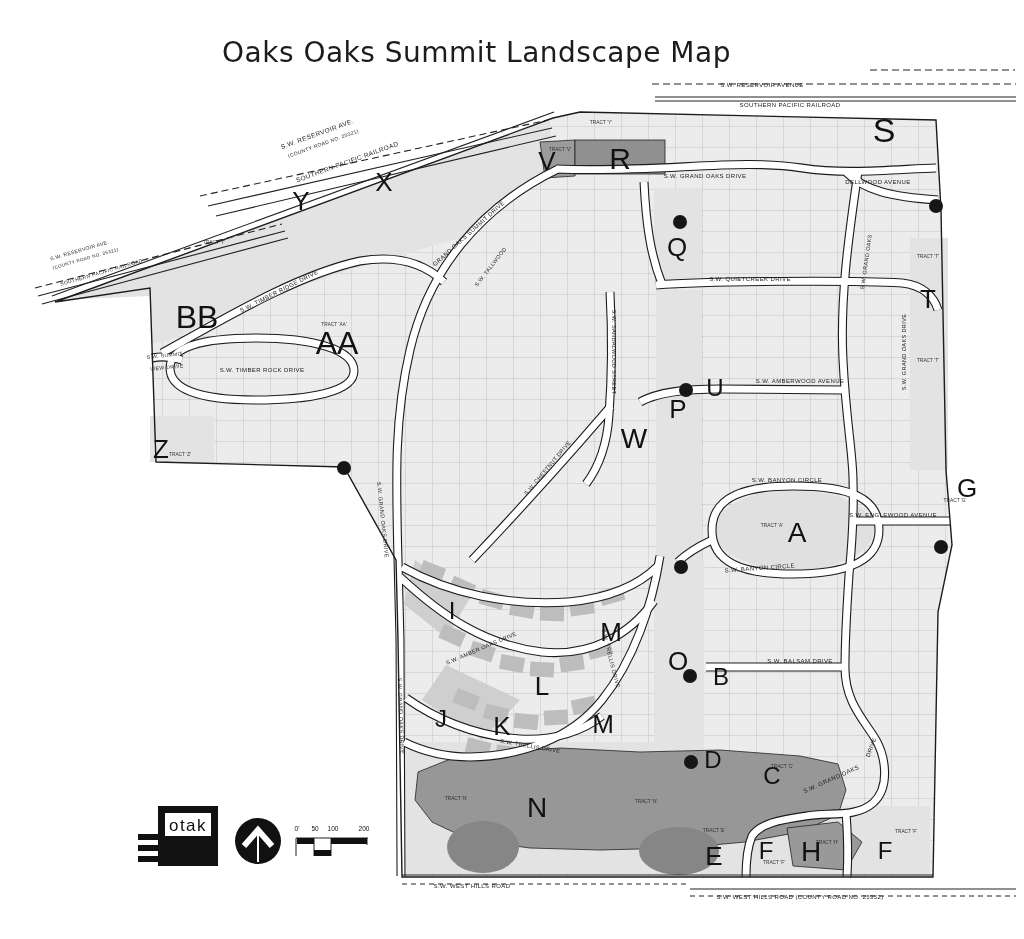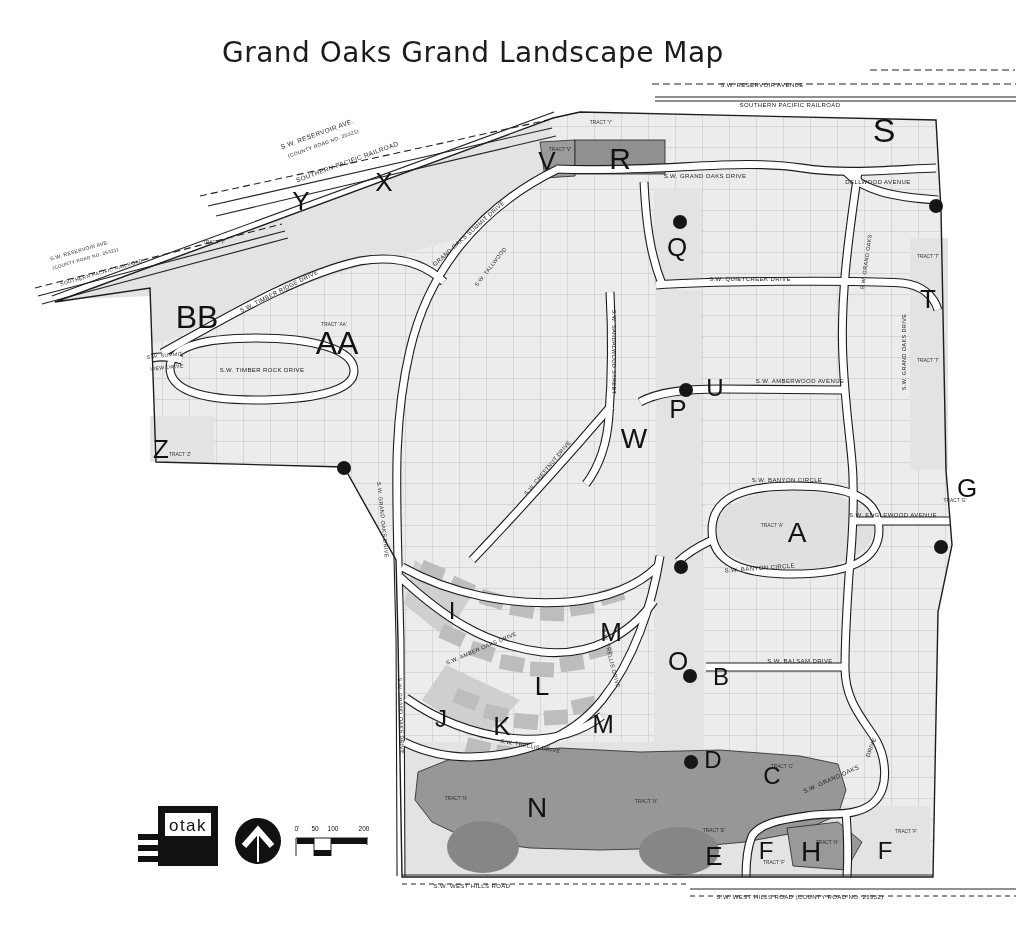--- a/index.html
+++ b/index.html
@@ -14,21 +14,21 @@
   .street-fill path, .street-fill use{stroke:#ffffff;stroke-width:6.8px;fill:none;}
   .rr{stroke:#222;stroke-width:1.1px;fill:none;}
   .rr-dash{stroke:#222;stroke-width:1.1px;fill:none;stroke-dasharray:7 4;}
   .thin{stroke:#222;stroke-width:1px;fill:none;}
   .thin-dash{stroke:#222;stroke-width:1px;fill:none;stroke-dasharray:5 4;}
 </style>
 </head>
 <body>
 
 <div id="stage">
-  <div id="page-title">Grand Oaks Grand Landscape Map</div>
+  <div id="page-title">Oaks Oaks Summit Landscape Map</div>
 
   <svg id="plat" width="1024" height="939" viewBox="0 0 1024 939">
     <defs>
       <pattern id="lots" patternUnits="userSpaceOnUse" width="27" height="21">
         <path d="M27,0 H0 V21" fill="none" stroke="#8a8a8a" stroke-width="0.55"></path>
       </pattern>
       <path id="boundary" d="M55,302 L553,118 L580,112 L936,120 L941,210 L946,470 L952,545 L938,612 L933,877 L402,877 L398,640 L396,560 L344,467 L156,462 L150,288 Z"></path>
 
       <path id="st1" d="M556,169 C660,173 740,158 802,168 C846,175 900,169 936,168"></path>
       <path id="st2" d="M846,172 C864,190 890,197 938,200"></path>

